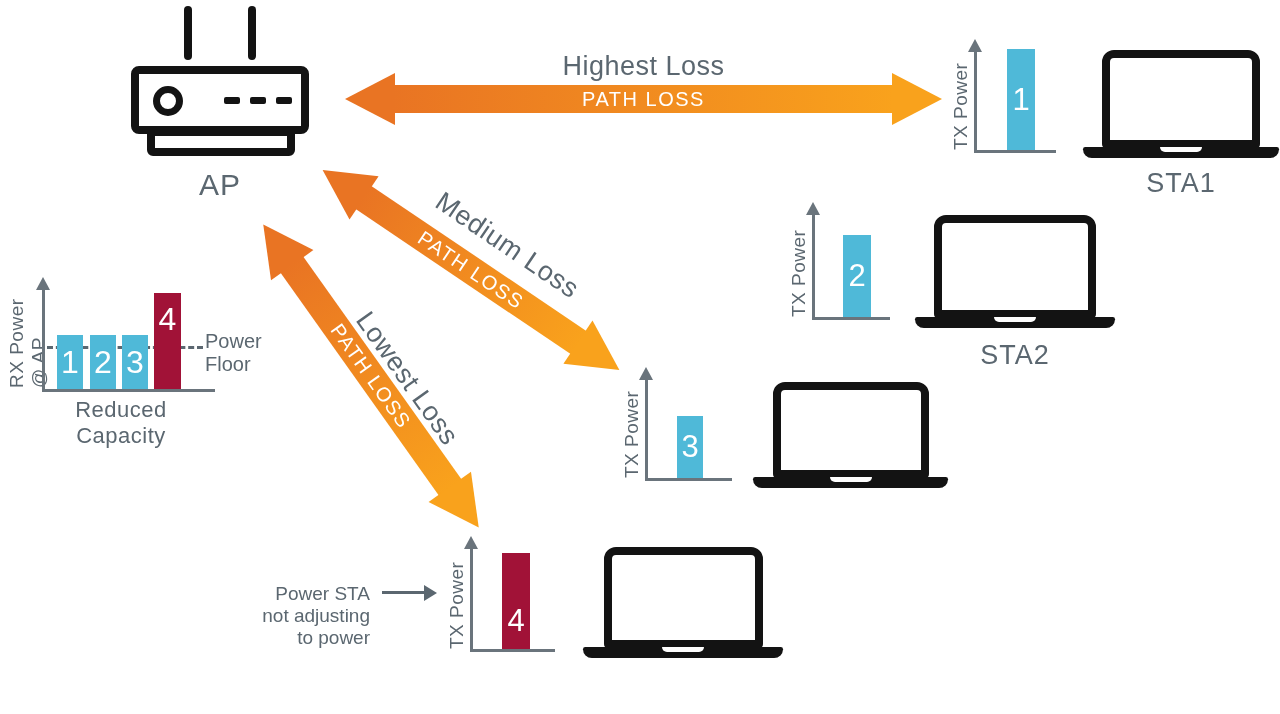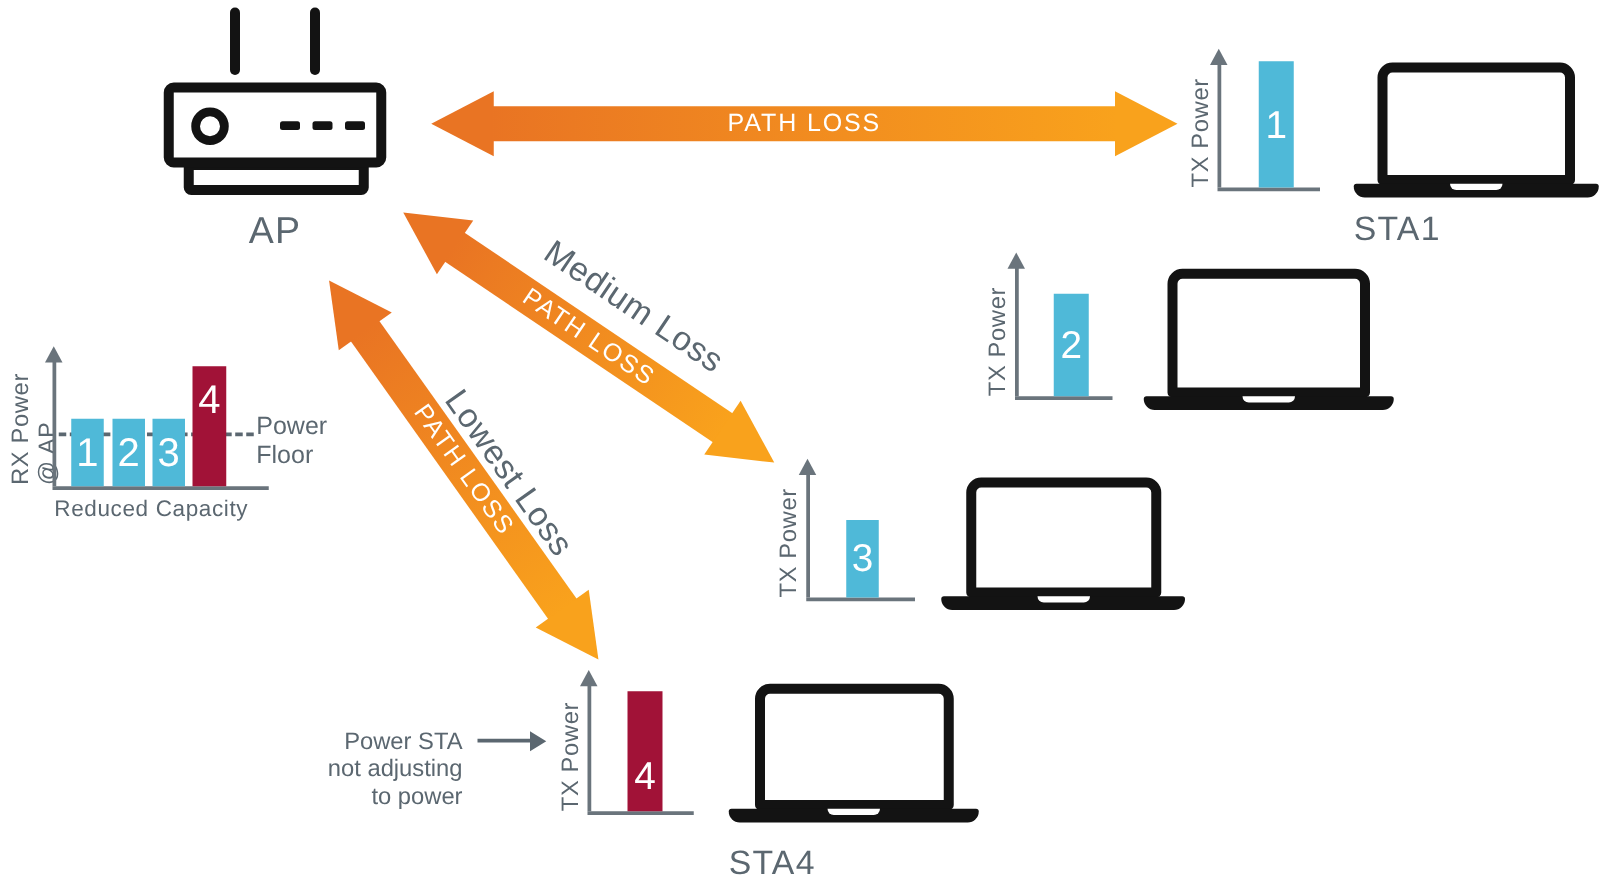--- a/index.html
+++ b/index.html
@@ -71,41 +71,41 @@
 
   
   .laptop{position:absolute;z-index:2;}
   .screen{border:8px solid var(--device-black,#131313);border-radius:12px 12px 4px 4px;box-sizing:border-box;background:#fff;margin:0 auto;}
   .base{position:relative;background:var(--device-black,#131313);height:11px;border-radius:3px 3px 12px 12px;margin-top:-1px;}
   .notch{position:absolute;left:50%;transform:translateX(-50%);top:0;width:42px;height:5px;background:#fff;border-radius:0 0 8px 8px;}
   .l1{left:1083px;top:50px;width:196px;} .l1 .screen{width:158px;height:98px;}
   .l2{left:915px;top:215px;width:200px;} .l2 .screen{width:162px;height:103px;}
   .l3{left:753px;top:382px;width:195px;} .l3 .screen{width:156px;height:96px;}
   .l4{left:583px;top:547px;width:200px;} .l4 .screen{width:159px;height:101px;}
-  .sta-label{position:absolute;font-size:27px;letter-spacing:1px;text-align:left;z-index:2;}
+  .sta-label{position:absolute;font-size:27px;letter-spacing:1px;text-align:center;z-index:2;}
   .n1{left:1083px;top:168px;width:196px;}
   .n2{left:915px;top:340px;width:200px;}
   .n3{left:753px;top:505px;width:195px;}
   .n4{left:583px;top:675px;width:200px;}
 
   
   .rx-chart{position:absolute;left:0;top:280px;width:270px;height:150px;z-index:2;}
   .rx-chart .axis-y{left:42px;top:8px;height:101px;}
   .rx-chart .axis-tip{left:36px;top:-3px;}
   .rx-chart .axis-x{left:42px;top:109px;width:173px;}
   .rx-vlabel{position:absolute;left:6px;top:108px;transform:rotate(-90deg);transform-origin:0 0;white-space:nowrap;font-size:19px;line-height:22px;letter-spacing:0.5px;}
   .noise-line{position:absolute;left:47px;top:66px;width:156px;border-top:3px dashed var(--text-gray,#5B6770);z-index:0;}
   .rx-chart .bar{z-index:1;font-size:32px;}
   .rb1{left:57px;top:55px;width:26px;height:54px;}
   .rb2{left:90px;top:55px;width:26px;height:54px;}
   .rb3{left:122px;top:55px;width:26px;height:54px;}
   .rb4{left:154px;top:13px;width:27px;height:96px;align-items:flex-start;}
   .rb4 span{margin-top:8px;}
   .noise-label{position:absolute;left:205px;top:50px;font-size:20px;line-height:23px;}
-  .rx-caption{position:absolute;left:35px;top:117px;width:172px;text-align:center;font-size:18px;letter-spacing:0.5px;}
+  .rx-caption{position:absolute;left:35px;top:117px;width:172px;text-align:center;font-size:22px;letter-spacing:0.5px;}
 
   
   .rogue-note{position:absolute;left:248px;top:583px;width:122px;text-align:right;font-size:19px;line-height:22px;z-index:2;}
   .rogue-line{position:absolute;left:382px;top:591px;width:44px;height:3px;background:var(--text-gray,#5B6770);z-index:2;}
   .rogue-head{position:absolute;left:424px;top:585px;width:0;height:0;border-left:13px solid var(--text-gray,#5B6770);border-top:8px solid transparent;border-bottom:8px solid transparent;z-index:2;}
 </style>
 </head>
 <body>
 
 <div class="canvas">
@@ -116,20 +116,21 @@
     <div class="ap-base"></div>
     <div class="ap-body">
       <div class="ap-led"></div>
       <div class="ap-dash apd1"></div>
       <div class="ap-dash apd2"></div>
       <div class="ap-dash apd3"></div>
     </div>
     <div class="ap-label gray-label">AP</div>
   </div>
 
+  <div class="link-title gray-label t-highest">Highest Loss</div>
   <div class="link-title gray-label t-medium">Medium Loss</div>
   <div class="link-title gray-label t-lowest">Lowest Loss</div>
 
   <div class="link-arrow highest">
     <div class="ah left"></div>
     <div class="ab">
       <span class="band-text">PATH LOSS</span>
     </div>
     <div class="ah right"></div>
   </div>
@@ -175,20 +176,21 @@
     <div class="bar teal">
       <span>2</span>
     </div>
   </div>
   <div class="laptop l2">
     <div class="screen"></div>
     <div class="base">
         <div class="notch"></div>
       </div>
   </div>
+  <div class="sta-label gray-label n2">STA2</div>
 
   <div class="tx-chart s3">
     <div class="vlabel gray-label">TX Power</div>
     <div class="axis-tip"></div>
     <div class="axis-y"></div>
     <div class="axis-x"></div>
     <div class="bar teal">
       <span>3</span>
     </div>
   </div>
@@ -207,21 +209,20 @@
     <div class="bar crimson">
       <span>4</span>
     </div>
   </div>
   <div class="laptop l4">
     <div class="screen"></div>
     <div class="base">
         <div class="notch"></div>
       </div>
   </div>
-  <div class="sta-label gray-label n4">STA4</div>
 
   <div class="rx-chart">
     <div class="rx-vlabel gray-label">
       <div>RX Power</div>
       <div>@ AP</div>
     </div>
     <div class="axis-tip"></div>
     <div class="axis-y"></div>
     <div class="axis-x"></div>
     <div class="noise-line"></div>

